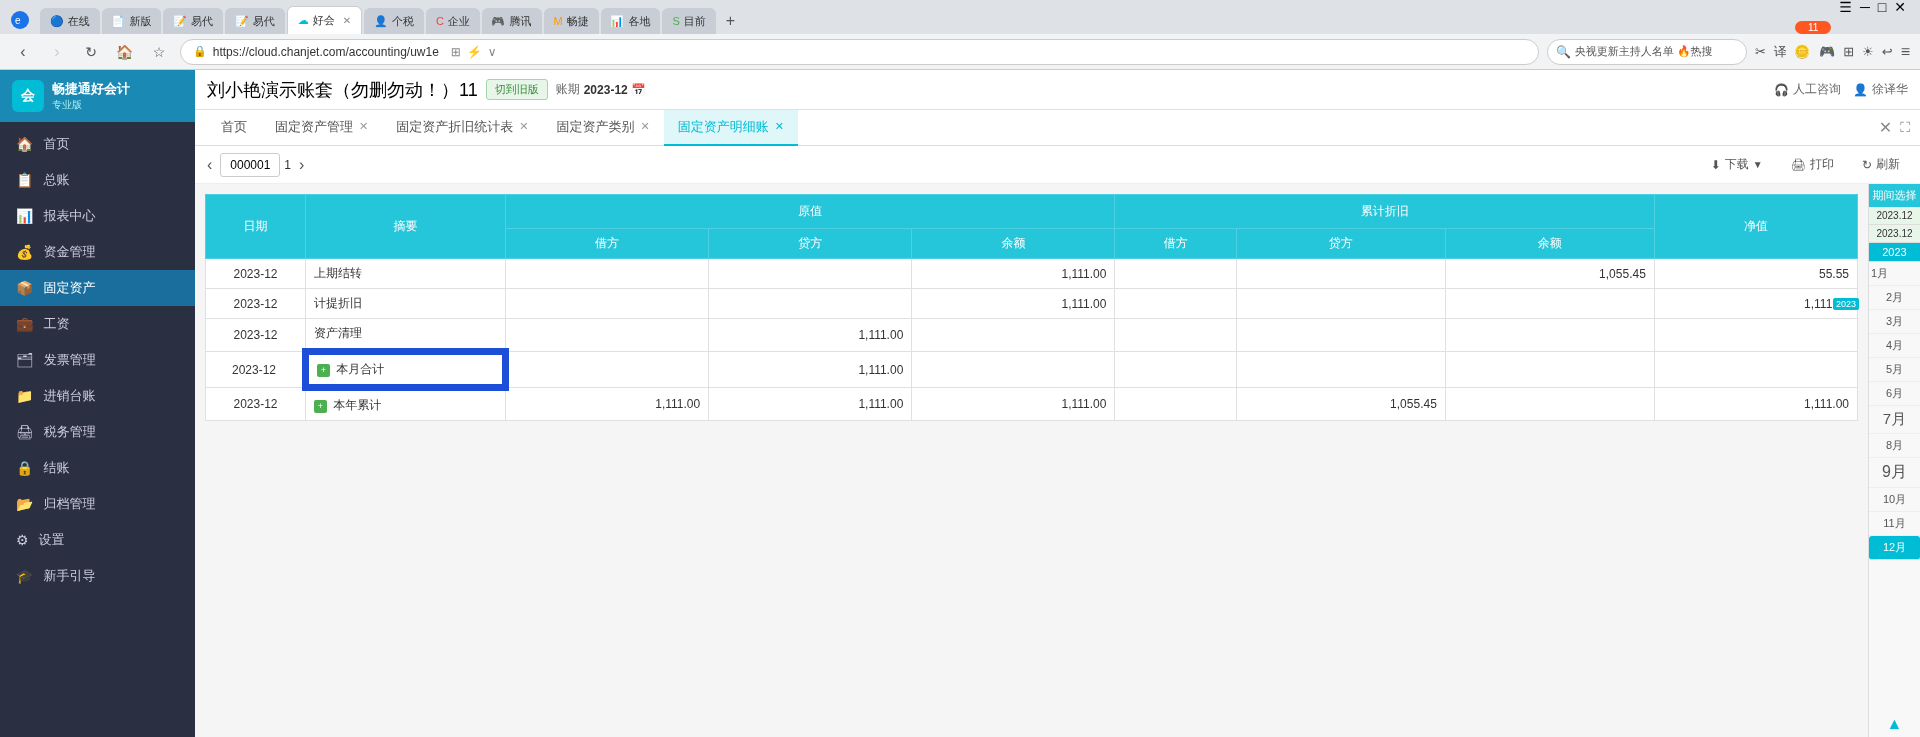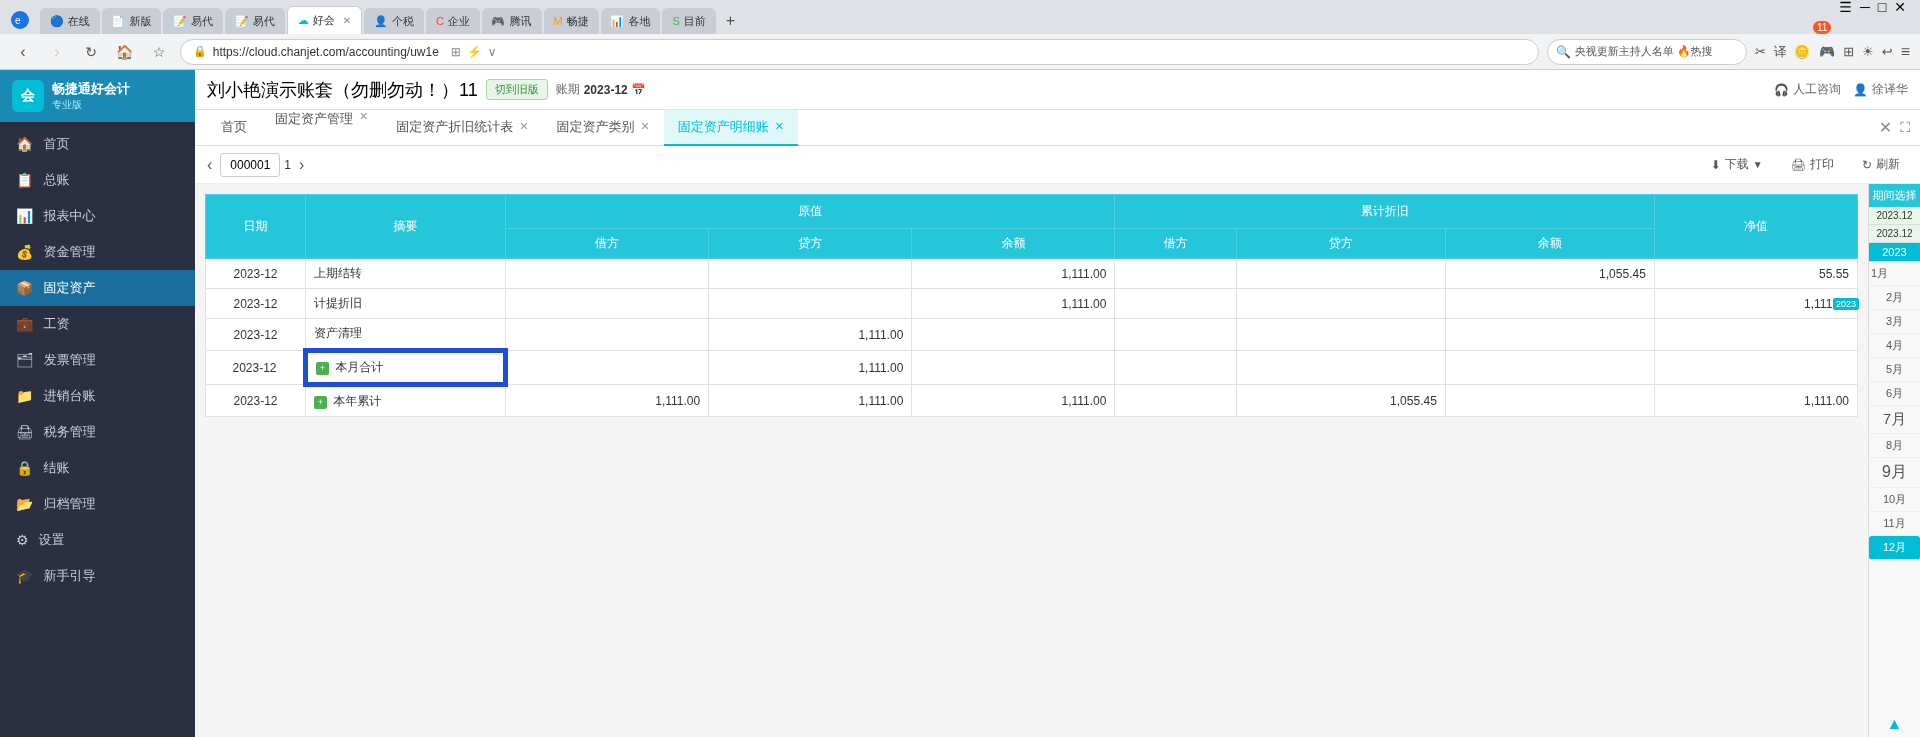--- a/index.html
+++ b/index.html
@@ -58,21 +58,21 @@
     <div style="display:flex;align-items:center;height:26px;padding:0 10px;border-radius:6px 6px 0 0;background:#c8cdd6;color:#333;font-size:11px;gap:4px;cursor:pointer;">
       <span style="color:#4caf50;">📊</span>
       <span>各地</span>
     </div>
     <div style="display:flex;align-items:center;height:26px;padding:0 10px;border-radius:6px 6px 0 0;background:#c8cdd6;color:#333;font-size:11px;gap:4px;cursor:pointer;">
       <span style="color:#4caf50;">S</span>
       <span>目前</span>
     </div>
     <div style="padding:4px 8px;cursor:pointer;font-size:16px;color:#555;display:flex;align-items:center;">+</div>
     <div style="margin-left:auto;display:flex;align-items:center;gap:8px;padding-right:8px;">
-      <span style="background:#ff5722;color:#fff;border-radius:10px;padding:1px 4px;font-size:10px;margin-top:41px;">11</span>
+      <span style="background:#ff5722;color:#fff;border-radius:10px;padding:1px 13px;font-size:10px;margin-top:41px;">11</span>
       <span style="cursor:pointer;font-size:14px;">☰</span>
       <span style="cursor:pointer;font-size:14px;">─</span>
       <span style="cursor:pointer;font-size:14px;">□</span>
       <span style="cursor:pointer;font-size:14px;">✕</span>
     </div>
   </div>
 
   <div style="display:flex;align-items:center;height:36px;padding:0 10px;gap:8px;background:#f1f3f4;border-bottom:1px solid #ccc;">
     <div style="width:26px;height:26px;display:flex;align-items:center;justify-content:center;cursor:pointer;color:#555;font-size:16px;">‹</div>
     <div style="width:26px;height:26px;display:flex;align-items:center;justify-content:center;cursor:pointer;color:#ccc;font-size:16px;">›</div>
@@ -188,21 +188,21 @@
           <span>👤</span>
           <span>徐译华</span>
         </div>
       </div>
     </div>
 
     <div style="display:flex;align-items:center;background:#fff;border-bottom:1px solid #ddd;padding:0 0 0 12px;height:36px;">
       <div style="padding:0 14px;height:36px;display:flex;align-items:center;font-size:13px;color:#555;cursor:pointer;border-bottom:2px solid transparent;gap:6px;white-space:nowrap;">
         <span>首页</span>
       </div>
-      <div style="padding:0 14px;height:36px;display:flex;align-items:flex-start;font-size:13px;color:#555;cursor:pointer;border-bottom:2px solid transparent;gap:6px;white-space:nowrap;">
+      <div style="padding:0 14px;height:36px;display:flex;align-items:center;font-size:13px;color:#555;cursor:pointer;border-bottom:2px solid transparent;gap:6px;white-space:nowrap;">
         <span>固定资产管理</span>
         <span style="color:#999;font-size:11px;cursor:pointer;">✕</span>
       </div>
       <div style="padding:0 14px;height:36px;display:flex;align-items:center;font-size:13px;color:#555;cursor:pointer;border-bottom:2px solid transparent;gap:6px;white-space:nowrap;">
         <span>固定资产折旧统计表</span>
         <span style="color:#999;font-size:11px;cursor:pointer;">✕</span>
       </div>
       <div style="padding:0 14px;height:36px;display:flex;align-items:center;font-size:13px;color:#555;cursor:pointer;border-bottom:2px solid transparent;gap:6px;white-space:nowrap;">
         <span>固定资产类别</span>
         <span style="color:#999;font-size:11px;cursor:pointer;">✕</span>
@@ -298,21 +298,21 @@
               <td style="border:1px solid #e0e0e0;padding:6px 8px;font-size:12px;color:#333;text-align:right;">1,111.00</td>
               <td style="border:1px solid #e0e0e0;padding:6px 8px;font-size:12px;color:#333;text-align:right;"></td>
               <td style="border:1px solid #e0e0e0;padding:6px 8px;font-size:12px;color:#333;text-align:right;"></td>
               <td style="border:1px solid #e0e0e0;padding:6px 8px;font-size:12px;color:#333;text-align:right;"></td>
               <td style="border:1px solid #e0e0e0;padding:6px 8px;font-size:12px;color:#333;text-align:right;"></td>
               <td style="border:1px solid #e0e0e0;padding:6px 8px;font-size:12px;color:#333;text-align:right;"></td>
             </tr>
 
             <tr>
               <td style="border:1px solid #e0e0e0;padding:6px 8px;font-size:12px;color:#333;text-align:center;">2023-12</td>
-              <td style="border:5px solid #1d4ed8;padding:6px 8px;font-size:12px;color:#333;text-align:left;">
+              <td style="border:7px solid #1d4ed8;padding:6px 8px;font-size:12px;color:#333;text-align:left;">
                 <span style="display:inline-flex;align-items:center;justify-content:center;width:13px;height:13px;background:#4caf50;color:#fff;font-size:9px;border-radius:2px;margin-right:3px;">+</span>
                 <span>本月合计</span>
               </td>
               <td style="border:1px solid #e0e0e0;padding:6px 8px;font-size:12px;color:#333;text-align:right;"></td>
               <td style="border:1px solid #e0e0e0;padding:6px 8px;font-size:12px;color:#333;text-align:right;">1,111.00</td>
               <td style="border:1px solid #e0e0e0;padding:6px 8px;font-size:12px;color:#333;text-align:right;"></td>
               <td style="border:1px solid #e0e0e0;padding:6px 8px;font-size:12px;color:#333;text-align:right;"></td>
               <td style="border:1px solid #e0e0e0;padding:6px 8px;font-size:12px;color:#333;text-align:right;"></td>
               <td style="border:1px solid #e0e0e0;padding:6px 8px;font-size:12px;color:#333;text-align:right;"></td>
               <td style="border:1px solid #e0e0e0;padding:6px 8px;font-size:12px;color:#333;text-align:right;"></td>

